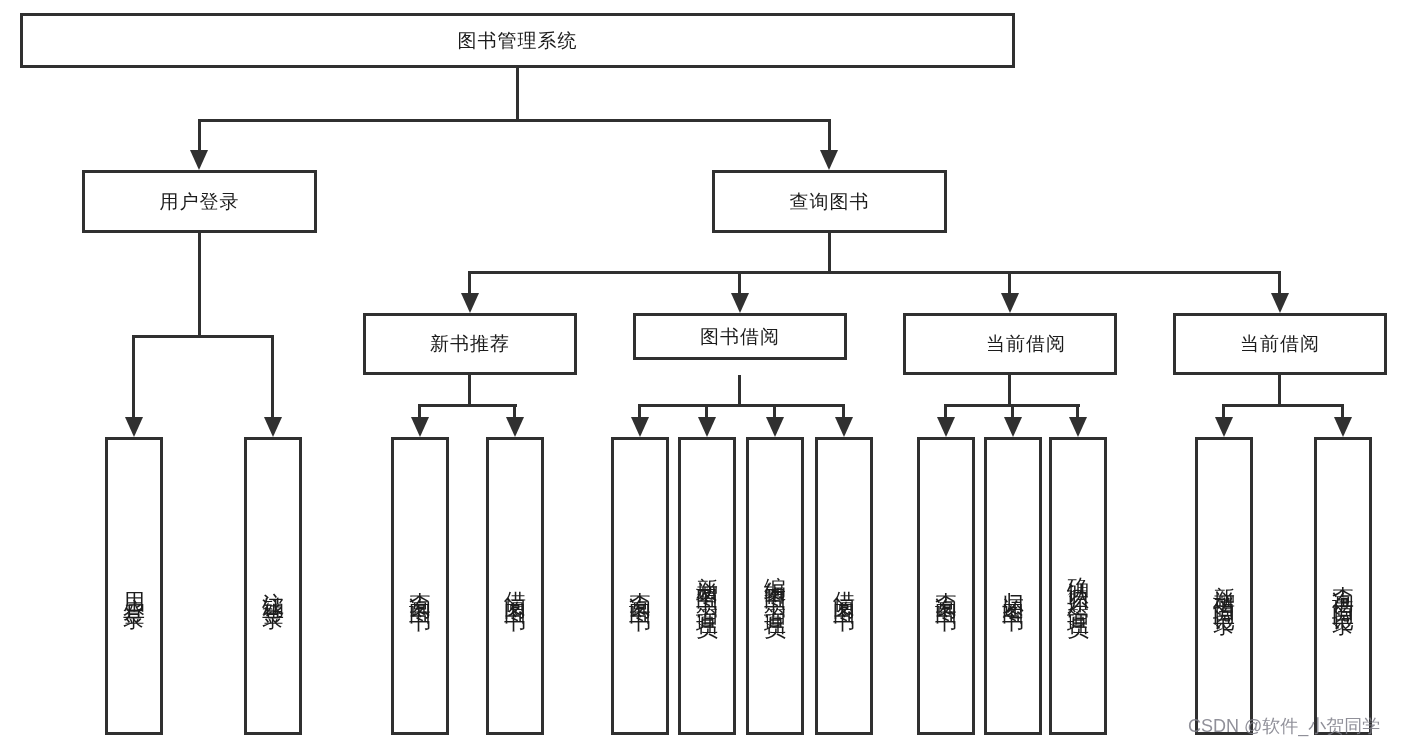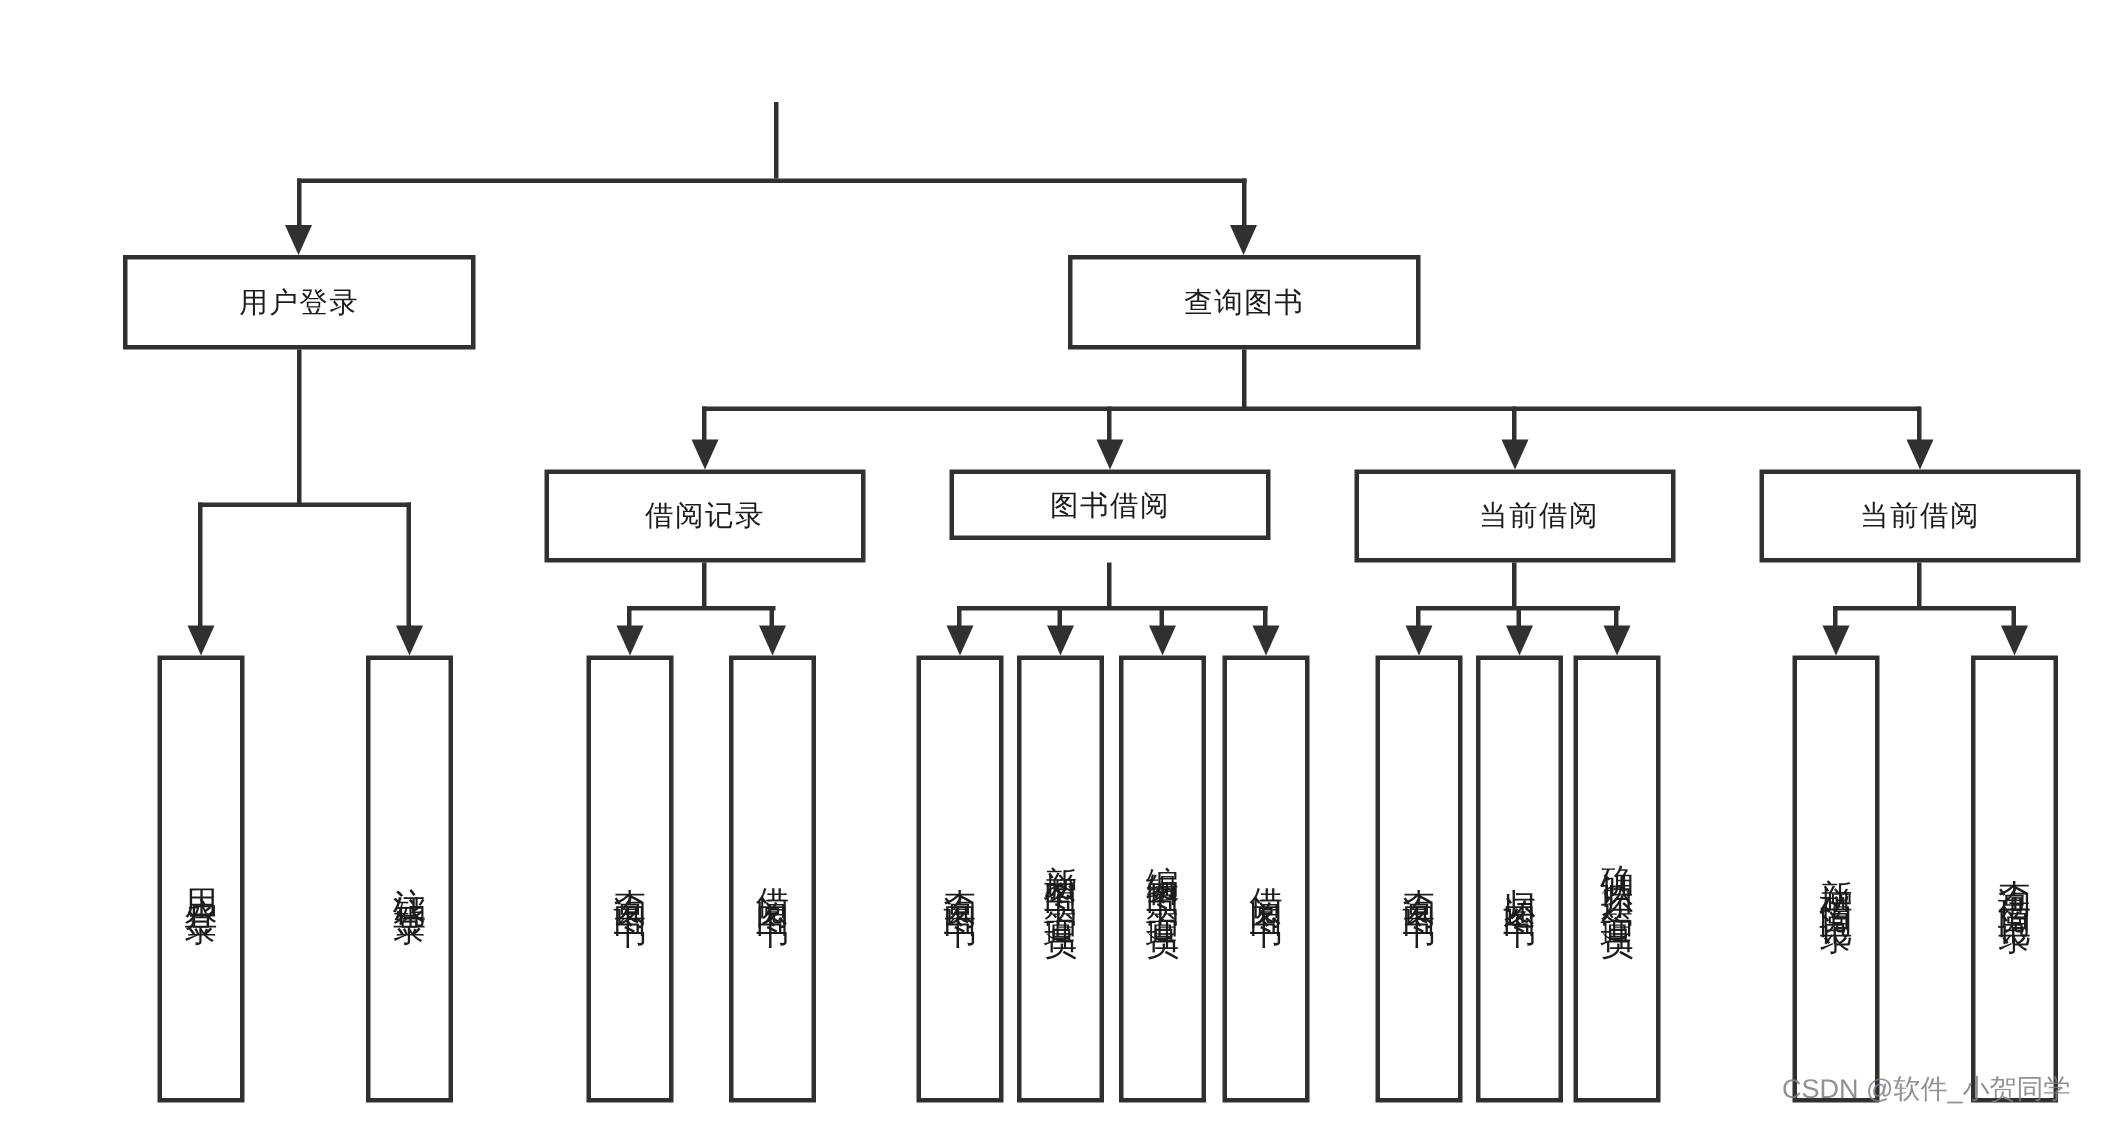--- a/index.html
+++ b/index.html
@@ -29,20 +29,23 @@
   .watermark{
     position:absolute;left:1188px;top:714px;font-size:18px;
     color:rgba(125,125,135,0.85);white-space:nowrap;z-index:10;
   }
 </style>
 </head>
 <body>
 
 <div id="canvas">
 
+  <div class="node hnode" style="left:20px;top:13px;width:995px;height:55px;">
+    <span>图书管理系统</span>
+  </div>
 
   <div class="vline" style="left:516px;top:68px;height:51px;"></div>
   <div class="hline" style="left:198px;top:119px;width:633px;"></div>
   <div class="vline" style="left:198px;top:119px;height:33px;"></div>
   <div class="arrow" style="left:190px;top:150px;"></div>
   <div class="vline" style="left:828px;top:119px;height:33px;"></div>
   <div class="arrow" style="left:820px;top:150px;"></div>
 
   <div class="node hnode" style="left:82px;top:170px;width:235px;height:63px;">
     <span>用户登录</span>
@@ -63,21 +66,21 @@
   <div class="vline" style="left:468px;top:271px;height:24px;"></div>
   <div class="arrow" style="left:461px;top:293px;"></div>
   <div class="vline" style="left:738px;top:271px;height:24px;"></div>
   <div class="arrow" style="left:731px;top:293px;"></div>
   <div class="vline" style="left:1008px;top:271px;height:24px;"></div>
   <div class="arrow" style="left:1001px;top:293px;"></div>
   <div class="vline" style="left:1278px;top:271px;height:24px;"></div>
   <div class="arrow" style="left:1271px;top:293px;"></div>
 
   <div class="node hnode" style="left:363px;top:313px;width:214px;height:62px;">
-    <span>借阅记录</span>
+    <span>新书推荐</span>
   </div>
   <div class="node hnode" style="left:633px;top:313px;width:214px;height:47px;">
     <span>图书借阅</span>
   </div>
   <div class="node hnode" style="left:903px;top:313px;width:214px;height:62px;padding-left:32px;">
     <span>当前借阅</span>
   </div>
   <div class="node hnode" style="left:1173px;top:313px;width:214px;height:62px;">
     <span>当前借阅</span>
   </div>

